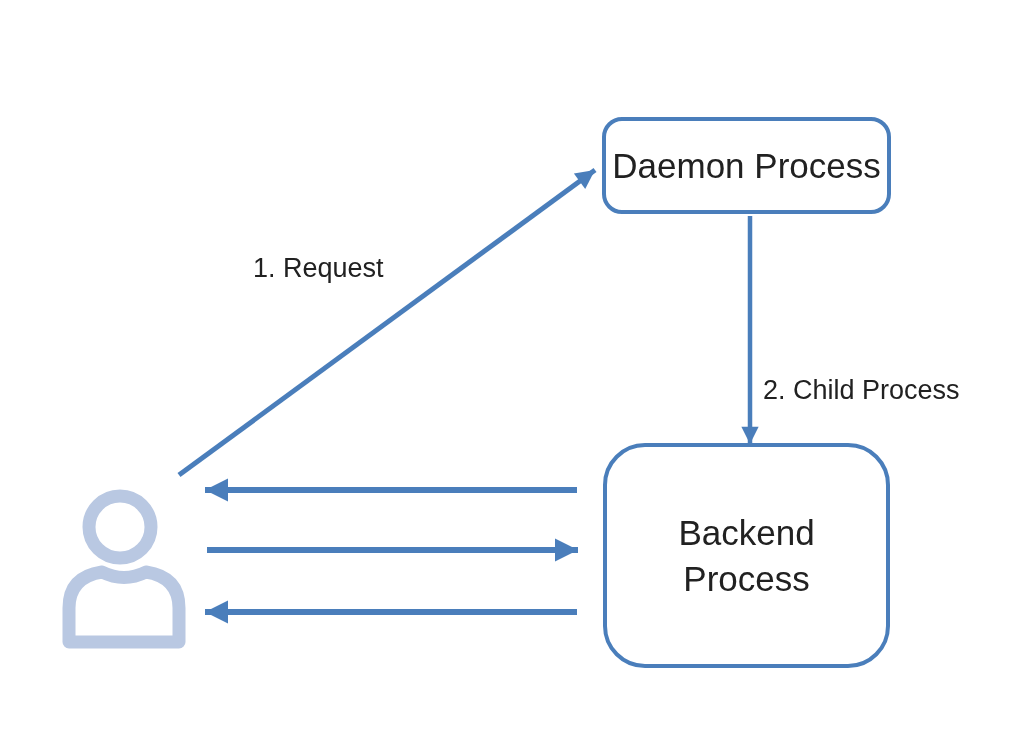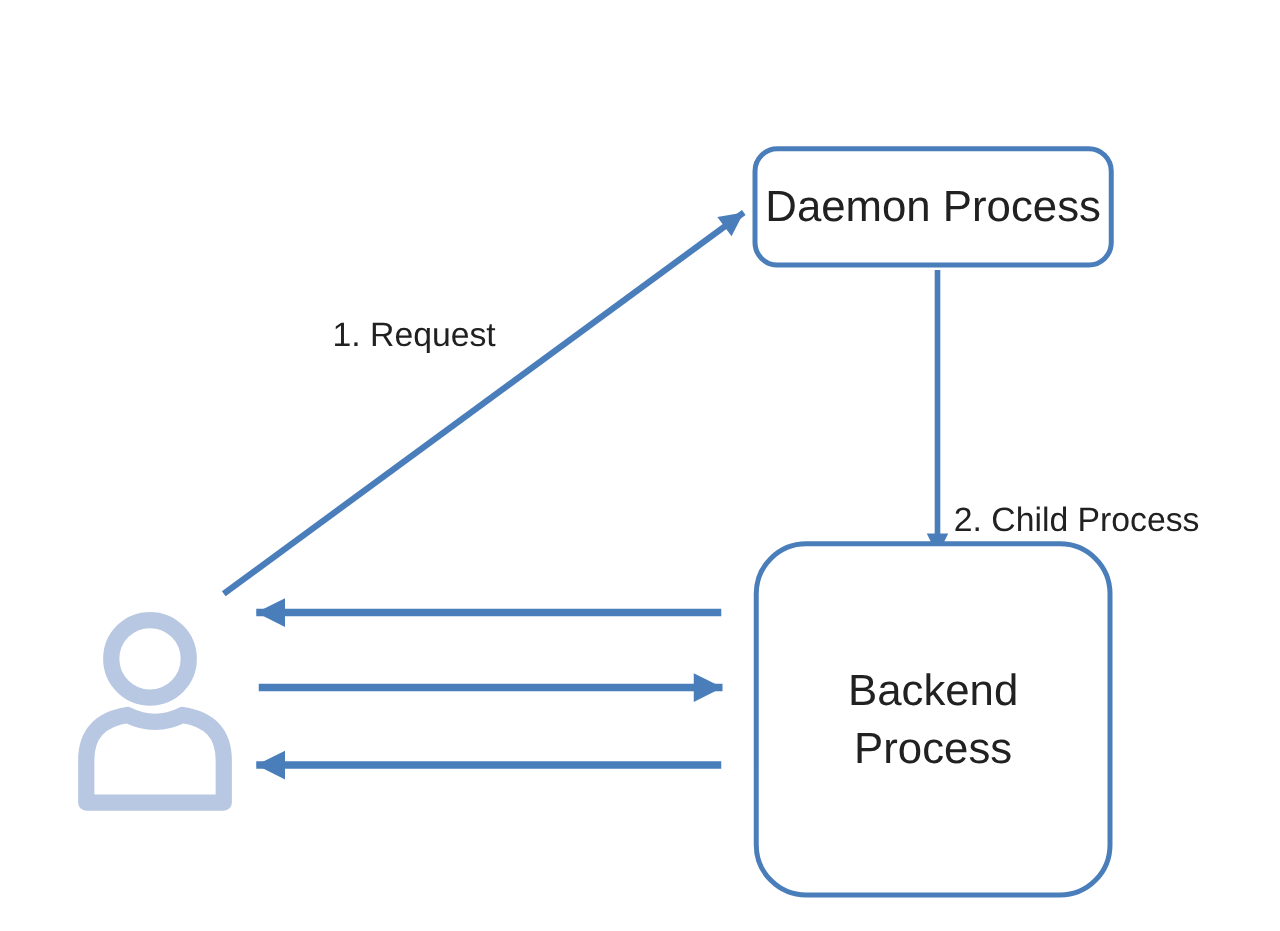--- a/index.html
+++ b/index.html
@@ -50,42 +50,42 @@
   }
   .node-daemon {
     left: 602px;
     top: 93px;
     width: 289px;
     height: 97px;
     border-radius: 20px;
   }
   .node-backend {
     left: 603px;
-    top: 409px;
+    top: 419px;
     width: 287px;
-    height: 285px;
+    height: 225px;
     border-radius: 42px;
   }
   .node-label {
     font-size: 35px;
     line-height: 1.3;
     color: var(--text, #212121);
   }
   .node-backend .node-label {
     max-width: 185px;
   }
   .edge-label {
     position: absolute;
     font-size: 27px;
     line-height: 1.2;
     white-space: nowrap;
     color: var(--text, #212121);
   }
-  .label-request      { left: 266px; top: 228px; }
-  .label-child        { left: 763px; top: 376px; }
+  .label-request      { left: 253px; top: 228px; }
+  .label-child        { left: 763px; top: 350px; }
   .label-results      { left: 253px; top: 472px; }
   .label-query        { left: 253px; top: 536px; }
   .label-authenticate { left: 253px; top: 600px; }
   .actor {
     position: absolute;
     left: 56px;
     top: 460px;
     width: 136px;
     height: 180px;
   }

